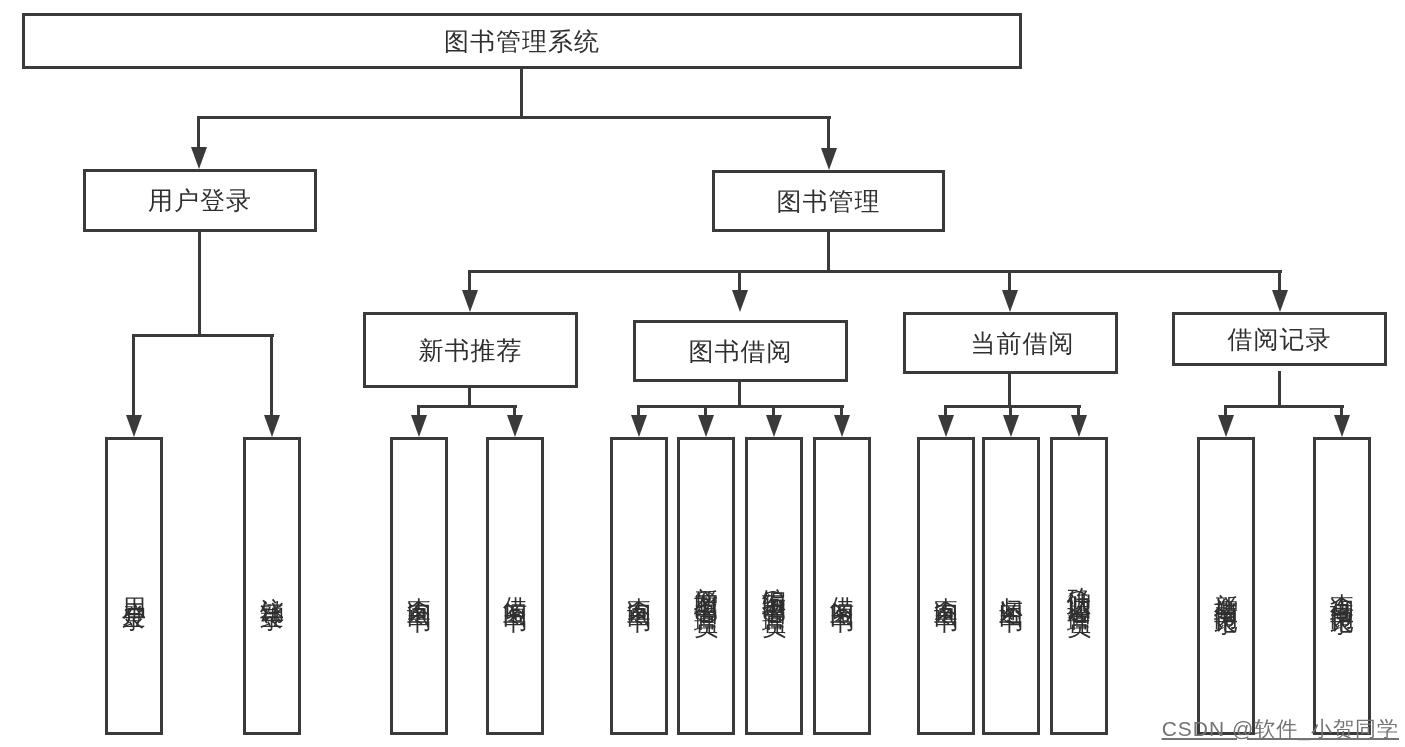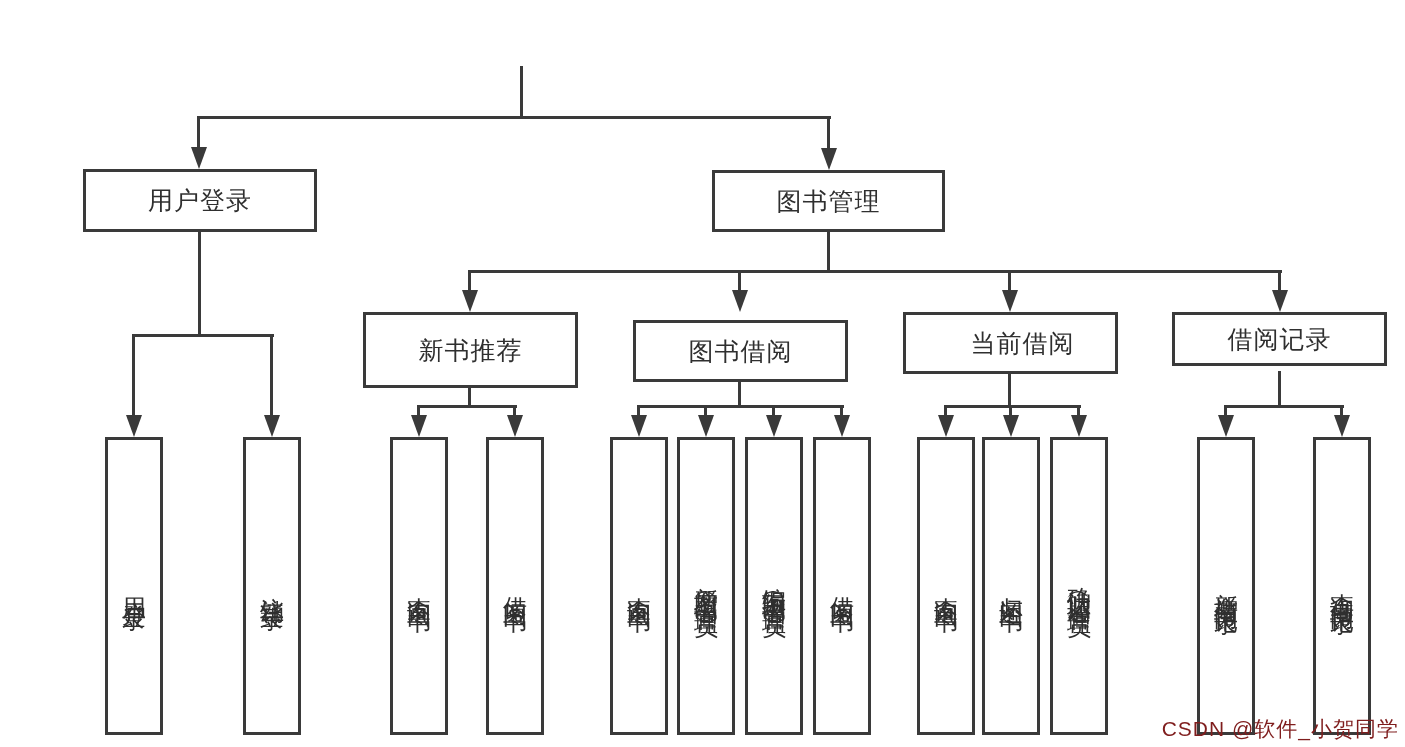--- a/index.html
+++ b/index.html
@@ -40,22 +40,23 @@
     width: 0; height: 0;
     border-left: 8px solid transparent;
     border-right: 8px solid transparent;
     border-top: 22px solid #3a3a3a;
   }
   .watermark {
     position: absolute;
     right: 6px;
     bottom: 4px;
     font-size: 21px;
-    color: #7f1d1d;
+    color: #737373;
     letter-spacing: 1px;
+    text-decoration: underline;
   }
 </style>
 </head>
 <body>
 
 <div class="canvas">
 
   <div class="vline" style="left:520px; top:66px; height:53px;"></div>
   <div class="hline" style="left:197px; top:116px; width:634px;"></div>
   <div class="vline" style="left:197px; top:116px; height:35px;"></div>
@@ -108,20 +109,21 @@
   <div class="vline" style="left:1077px; top:405px; height:14px;"></div>
   <div class="arrow" style="left:1071px; top:415px;"></div>
 
   <div class="vline" style="left:1278px; top:371px; height:37px;"></div>
   <div class="hline" style="left:1224px; top:405px; width:120px;"></div>
   <div class="vline" style="left:1224px; top:405px; height:14px;"></div>
   <div class="arrow" style="left:1218px; top:415px;"></div>
   <div class="vline" style="left:1340px; top:405px; height:14px;"></div>
   <div class="arrow" style="left:1334px; top:415px;"></div>
 
+  <div class="node" style="left:22px; top:13px; width:1000px; height:56px;">图书管理系统</div>
 
   <div class="node" style="left:83px; top:169px; width:234px; height:63px;">用户登录</div>
   <div class="node" style="left:712px; top:170px; width:233px; height:62px;">图书管理</div>
 
   <div class="node" style="left:363px; top:312px; width:215px; height:76px;">新书推荐</div>
   <div class="node" style="left:633px; top:320px; width:215px; height:62px;">图书借阅</div>
   <div class="node" style="left:903px; top:312px; width:215px; height:62px;padding-left:24px;">当前借阅</div>
   <div class="node" style="left:1172px; top:312px; width:215px; height:54px;">借阅记录</div>
 
   <div class="node leaf" style="left:105px; top:437px; width:58px; height:298px;">用户登录</div>

